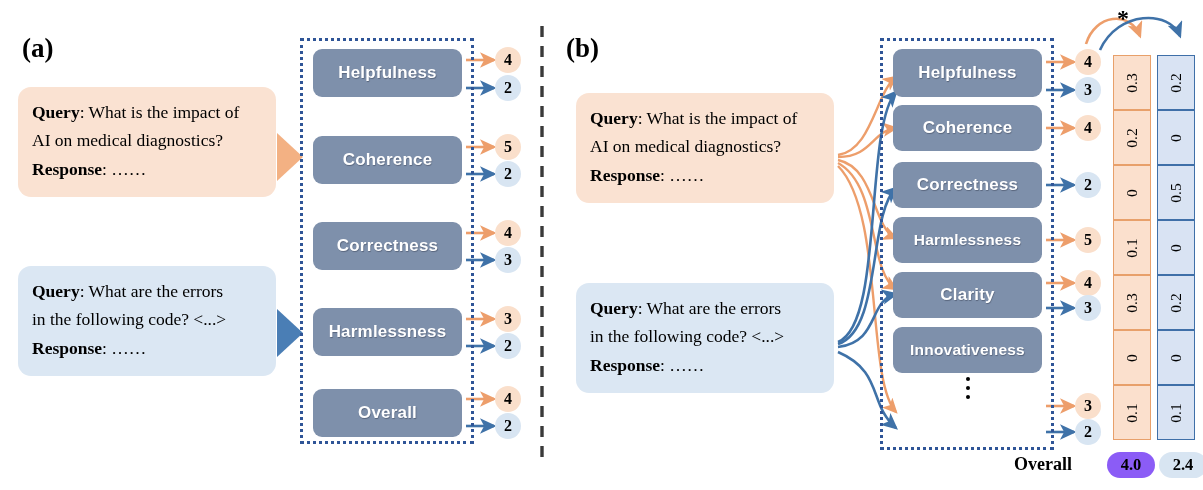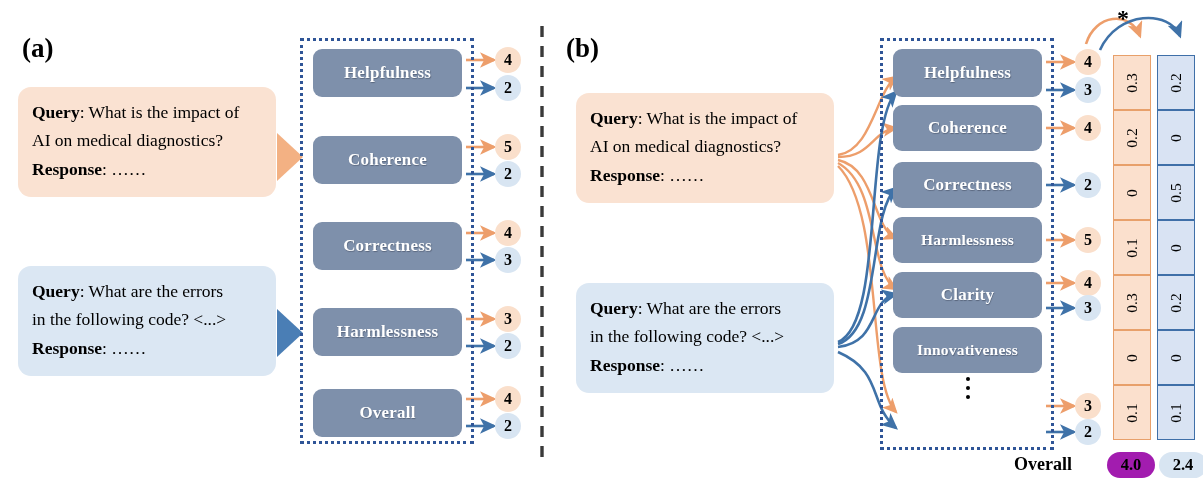--- a/index.html
+++ b/index.html
@@ -26,42 +26,42 @@
     position:absolute;box-sizing:border-box;
     border:3px dotted #2f5597;
     background:transparent;
   }
 
   
   .dim{
     position:absolute;box-sizing:border-box;
     background:#7e90ab;border-radius:9px;
     display:flex;align-items:center;justify-content:center;
-    color:#fff;font-family:Liberation Serif, serif;
+    color:#fff;font-family:Liberation Sans, sans-serif;
     font-weight:bold;font-size:17px;
     text-shadow:0.6px 0.6px 0.8px rgba(60,70,90,.55);
     letter-spacing:.2px;
   }
   .dim.small{font-size:15.5px;}
 
   
   .chip{
     position:absolute;border-radius:50%;
     display:flex;align-items:center;justify-content:center;
     font-family:"Liberation Serif",serif;font-weight:bold;font-size:16px;color:#000;
   }
   .chip.orange{background:#fadfcb;}
   .chip.blue{background:#d8e5f2;}
 
   .pill{
     position:absolute;border-radius:14px;
     display:flex;align-items:center;justify-content:center;
     font-family:"Liberation Serif",serif;font-weight:bold;font-size:16.5px;color:#000;
   }
-  .pill.orange{background:#a21caf;}
+  .pill.orange{background:#8b5cf6;}
   .pill.blue{background:#d8e5f2;}
 
   
   .wcell{
     position:absolute;box-sizing:border-box;
     display:flex;align-items:center;justify-content:center;
     font-family:"Liberation Serif",serif;font-size:15.5px;color:#000;
   }
   .wcell span{display:block;transform:rotate(-90deg);}
   .wcell.orange{background:#fbe0cd;border:1.6px solid #e8a06a;}

